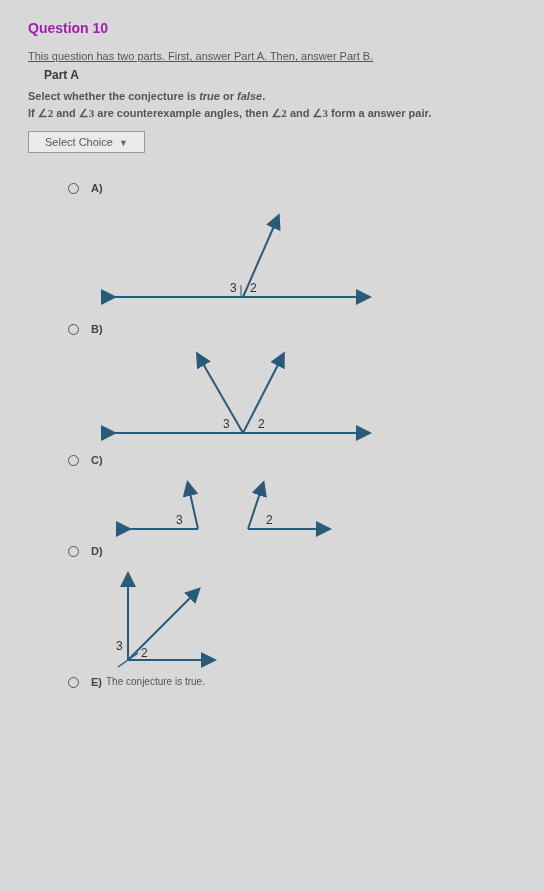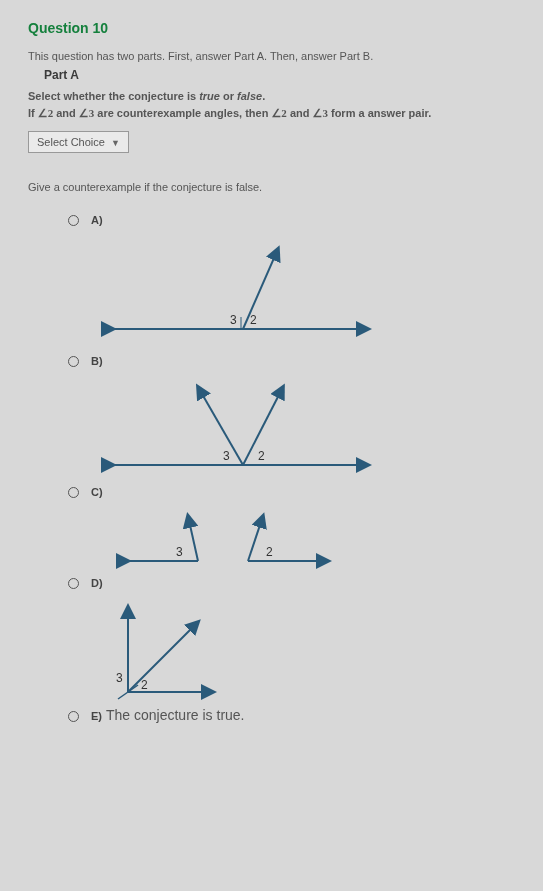--- a/index.html
+++ b/index.html
@@ -5,31 +5,31 @@
     * { box-sizing: border-box; margin: 0; padding: 0; }
     body {
       width: 543px;
       height: 891px;
       background: #d8d8d8;
       font-family: Arial, sans-serif;
       padding: 20px 28px;
       color: #4a4a4a;
       font-size: 12px;
     }
-    .title { font-weight: bold; font-size: 14px; color: #15803d; margin-bottom: 14px; }
-    .intro { font-size: 11px; color: #555; margin-bottom: 6px; }
+    .title { font-weight: bold; font-size: 14px; color: #a21caf; margin-bottom: 14px; }
+    .intro { font-size: 11px; color: #555; margin-bottom: 6px; text-decoration: underline; }
     .part-label { font-weight: bold; font-size: 12px; color: #3a3a3a; margin-bottom: 6px; margin-left: 16px; }
     .part-a-text { font-size: 11px; color: #555; line-height: 1.5; font-weight: bold; }
     .italic { font-style: italic; }
     .select-btn {
       margin-top: 10px;
       display: inline-flex;
       align-items: flex-end;
       gap: 6px;
-      padding: 4px 8px;
+      padding: 4px 16px;
       border: 1px solid #999;
       background: #eaeaea;
       font-size: 11px;
       color: #555;
       cursor: pointer;
     }
     .chev { font-size: 9px; color: #666; }
     .part-b { margin-top: 28px; }
     .options { margin-top: 20px; padding-left: 40px; }
     .opt { display: flex; align-items: flex-start; gap: 12px; margin-bottom: 8px; }
@@ -60,21 +60,20 @@
 <div class="part-a-text">
   <span>If </span><span class="angle-sym">∠2</span><span> and </span><span class="angle-sym">∠3</span><span> are counterexample angles, then </span><span class="angle-sym">∠2</span><span> and </span><span class="angle-sym">∠3</span><span> form a answer pair.</span>
 </div>
 
 <div class="select-btn">
   <span>Select Choice</span>
   <span class="chev">▼</span>
 </div>
 
 <div class="part-b">
-  <div class="intro">Give a counterexample if the conjecture is false.</div>
 </div>
 
 <div class="options">
 
   <div class="opt">
     <div class="radio"></div>
     <div class="opt-label">A)</div>
   </div>
   <div class="fig">
     <svg width="320" height="120" viewBox="0 0 320 120">
@@ -149,20 +148,20 @@
       <line x1="50" y1="102" x2="70" y2="88" stroke="#2a5a7a" stroke-width="1.5"></line>
       <text x="48" y="85" font-size="12" fill="#333">3</text>
       <text x="73" y="92" font-size="12" fill="#333">2</text>
     </svg>
   </div>
 
   <div class="opt" style="align-items:center;">
     <div class="radio"></div>
     <div style="display:flex;gap:4px;align-items:center;">
       <span class="opt-label">E)</span>
-      <span style="font-size:14px;color:#555;">The conjecture is true.</span>
+      <span style="font-size:10px;color:#555;">The conjecture is true.</span>
     </div>
   </div>
 
 </div>
 
 
 
 
 </body></html>

